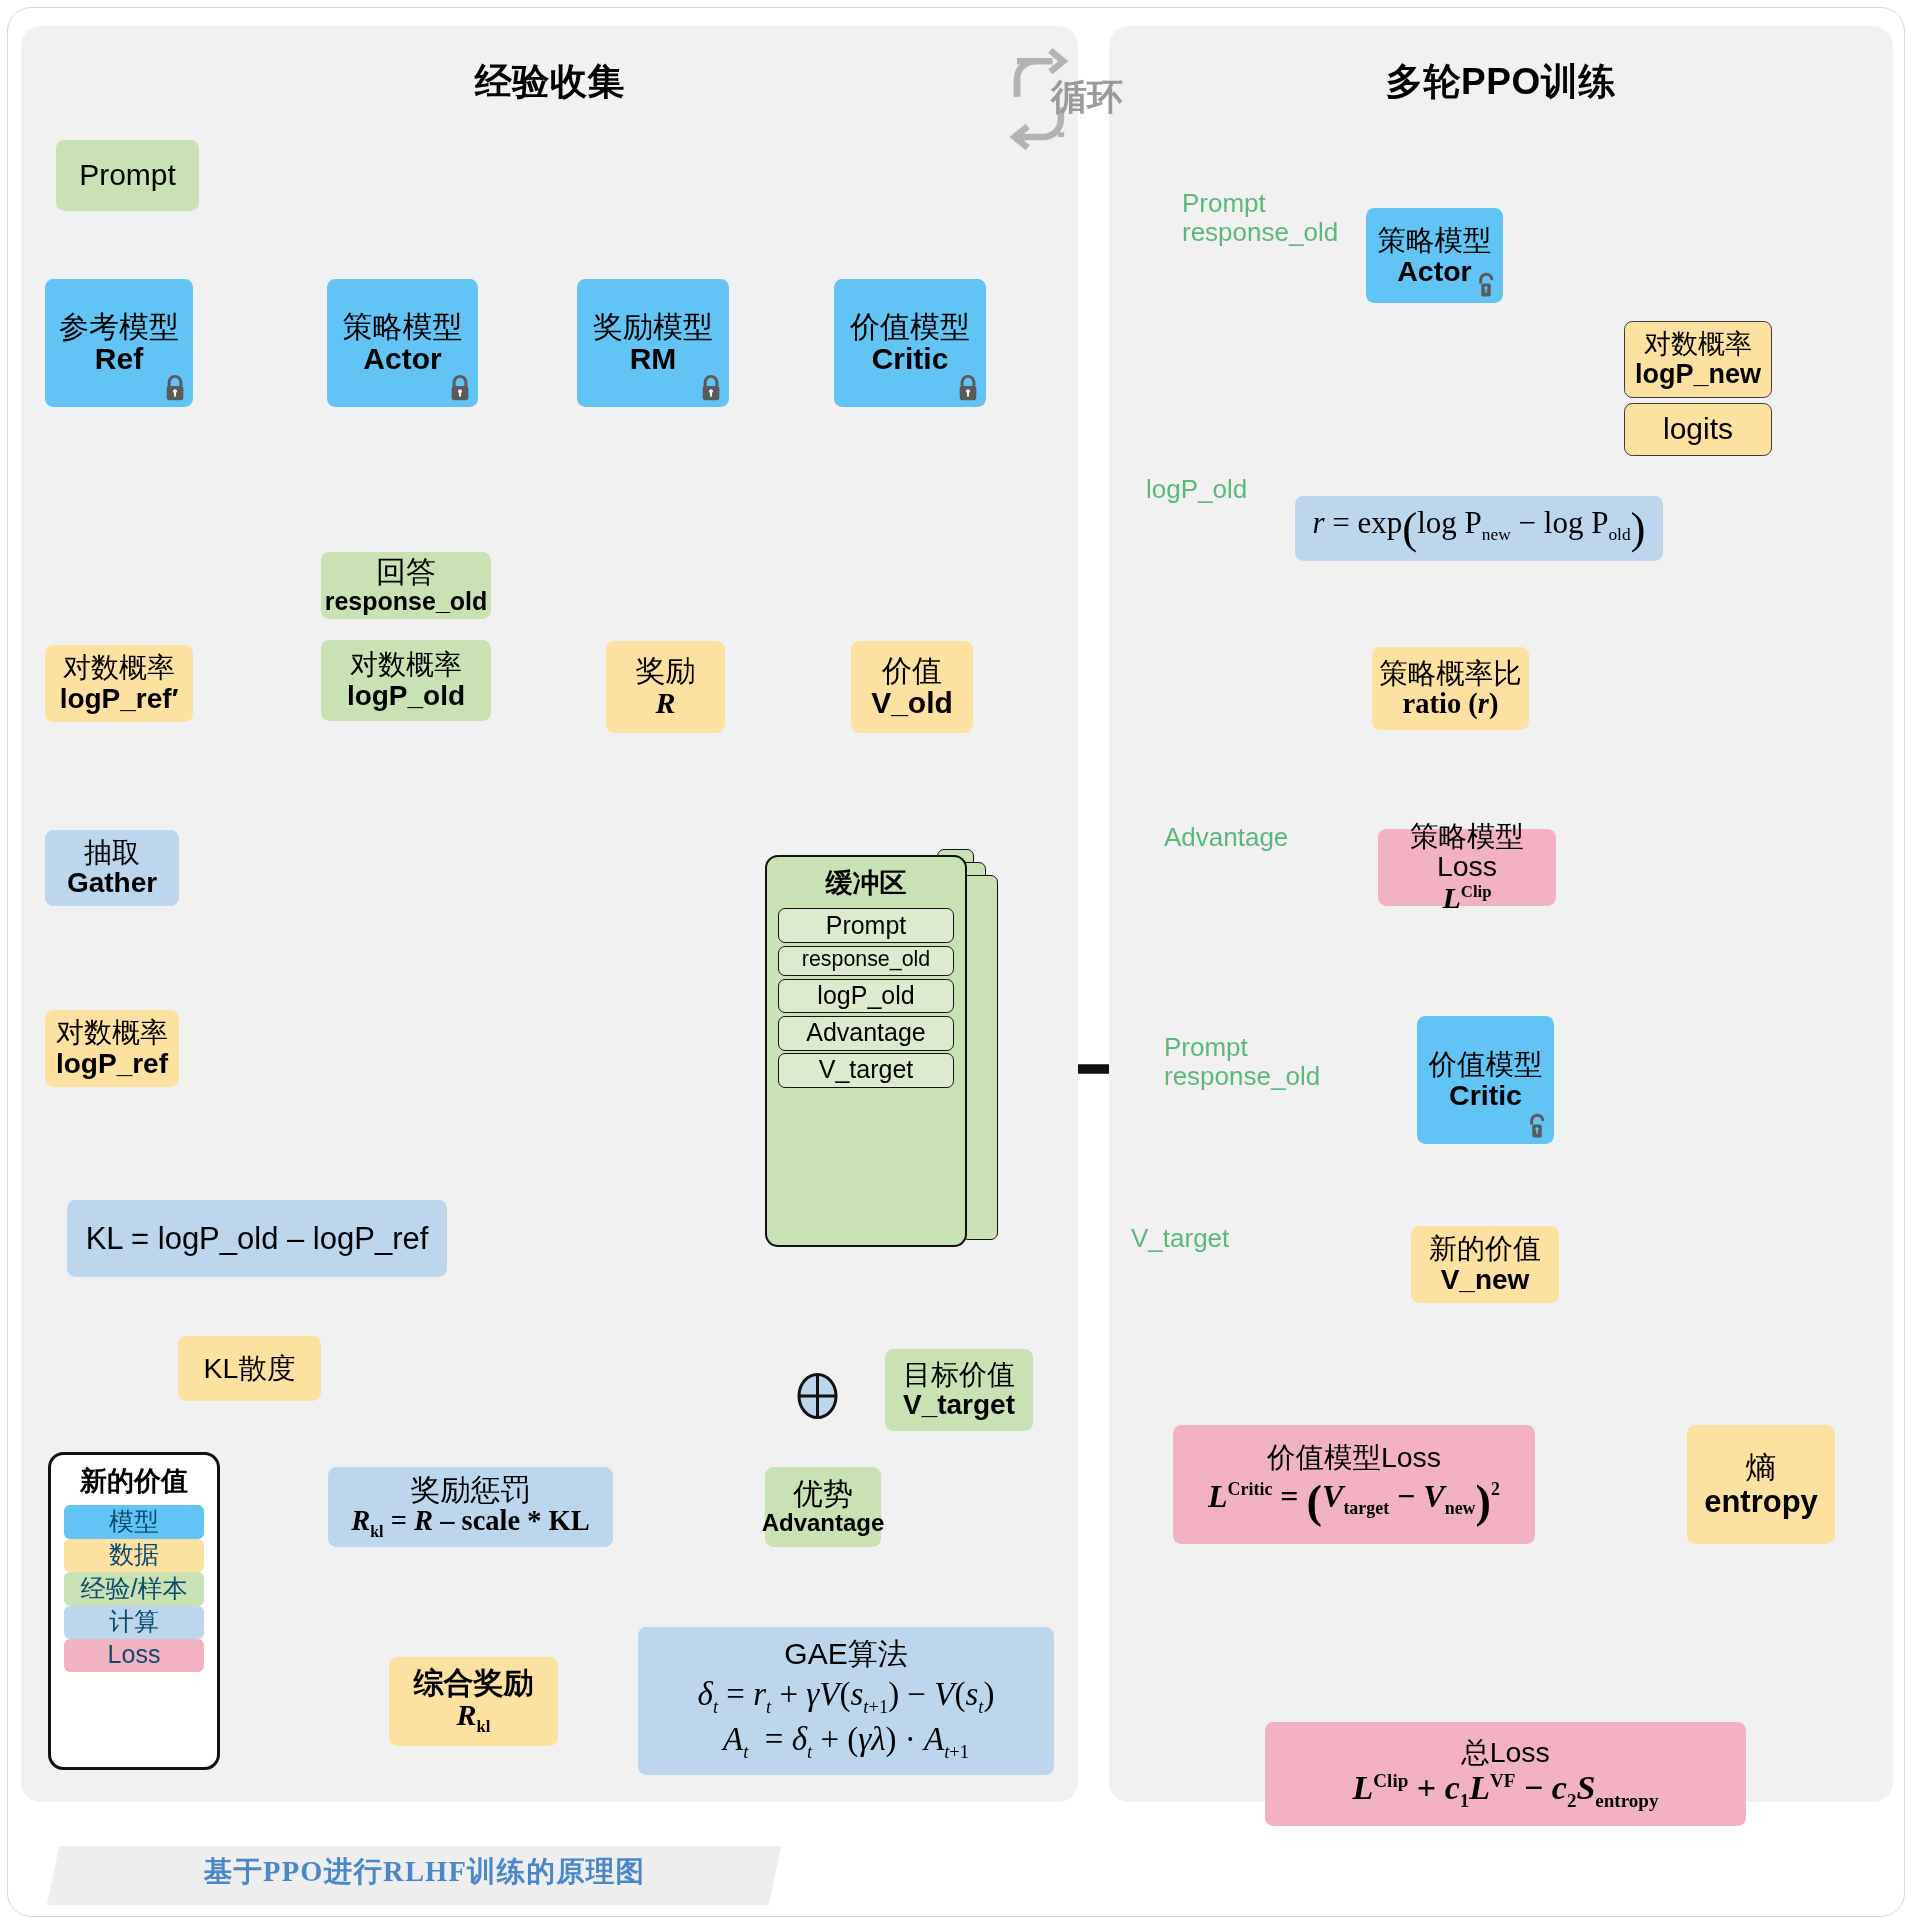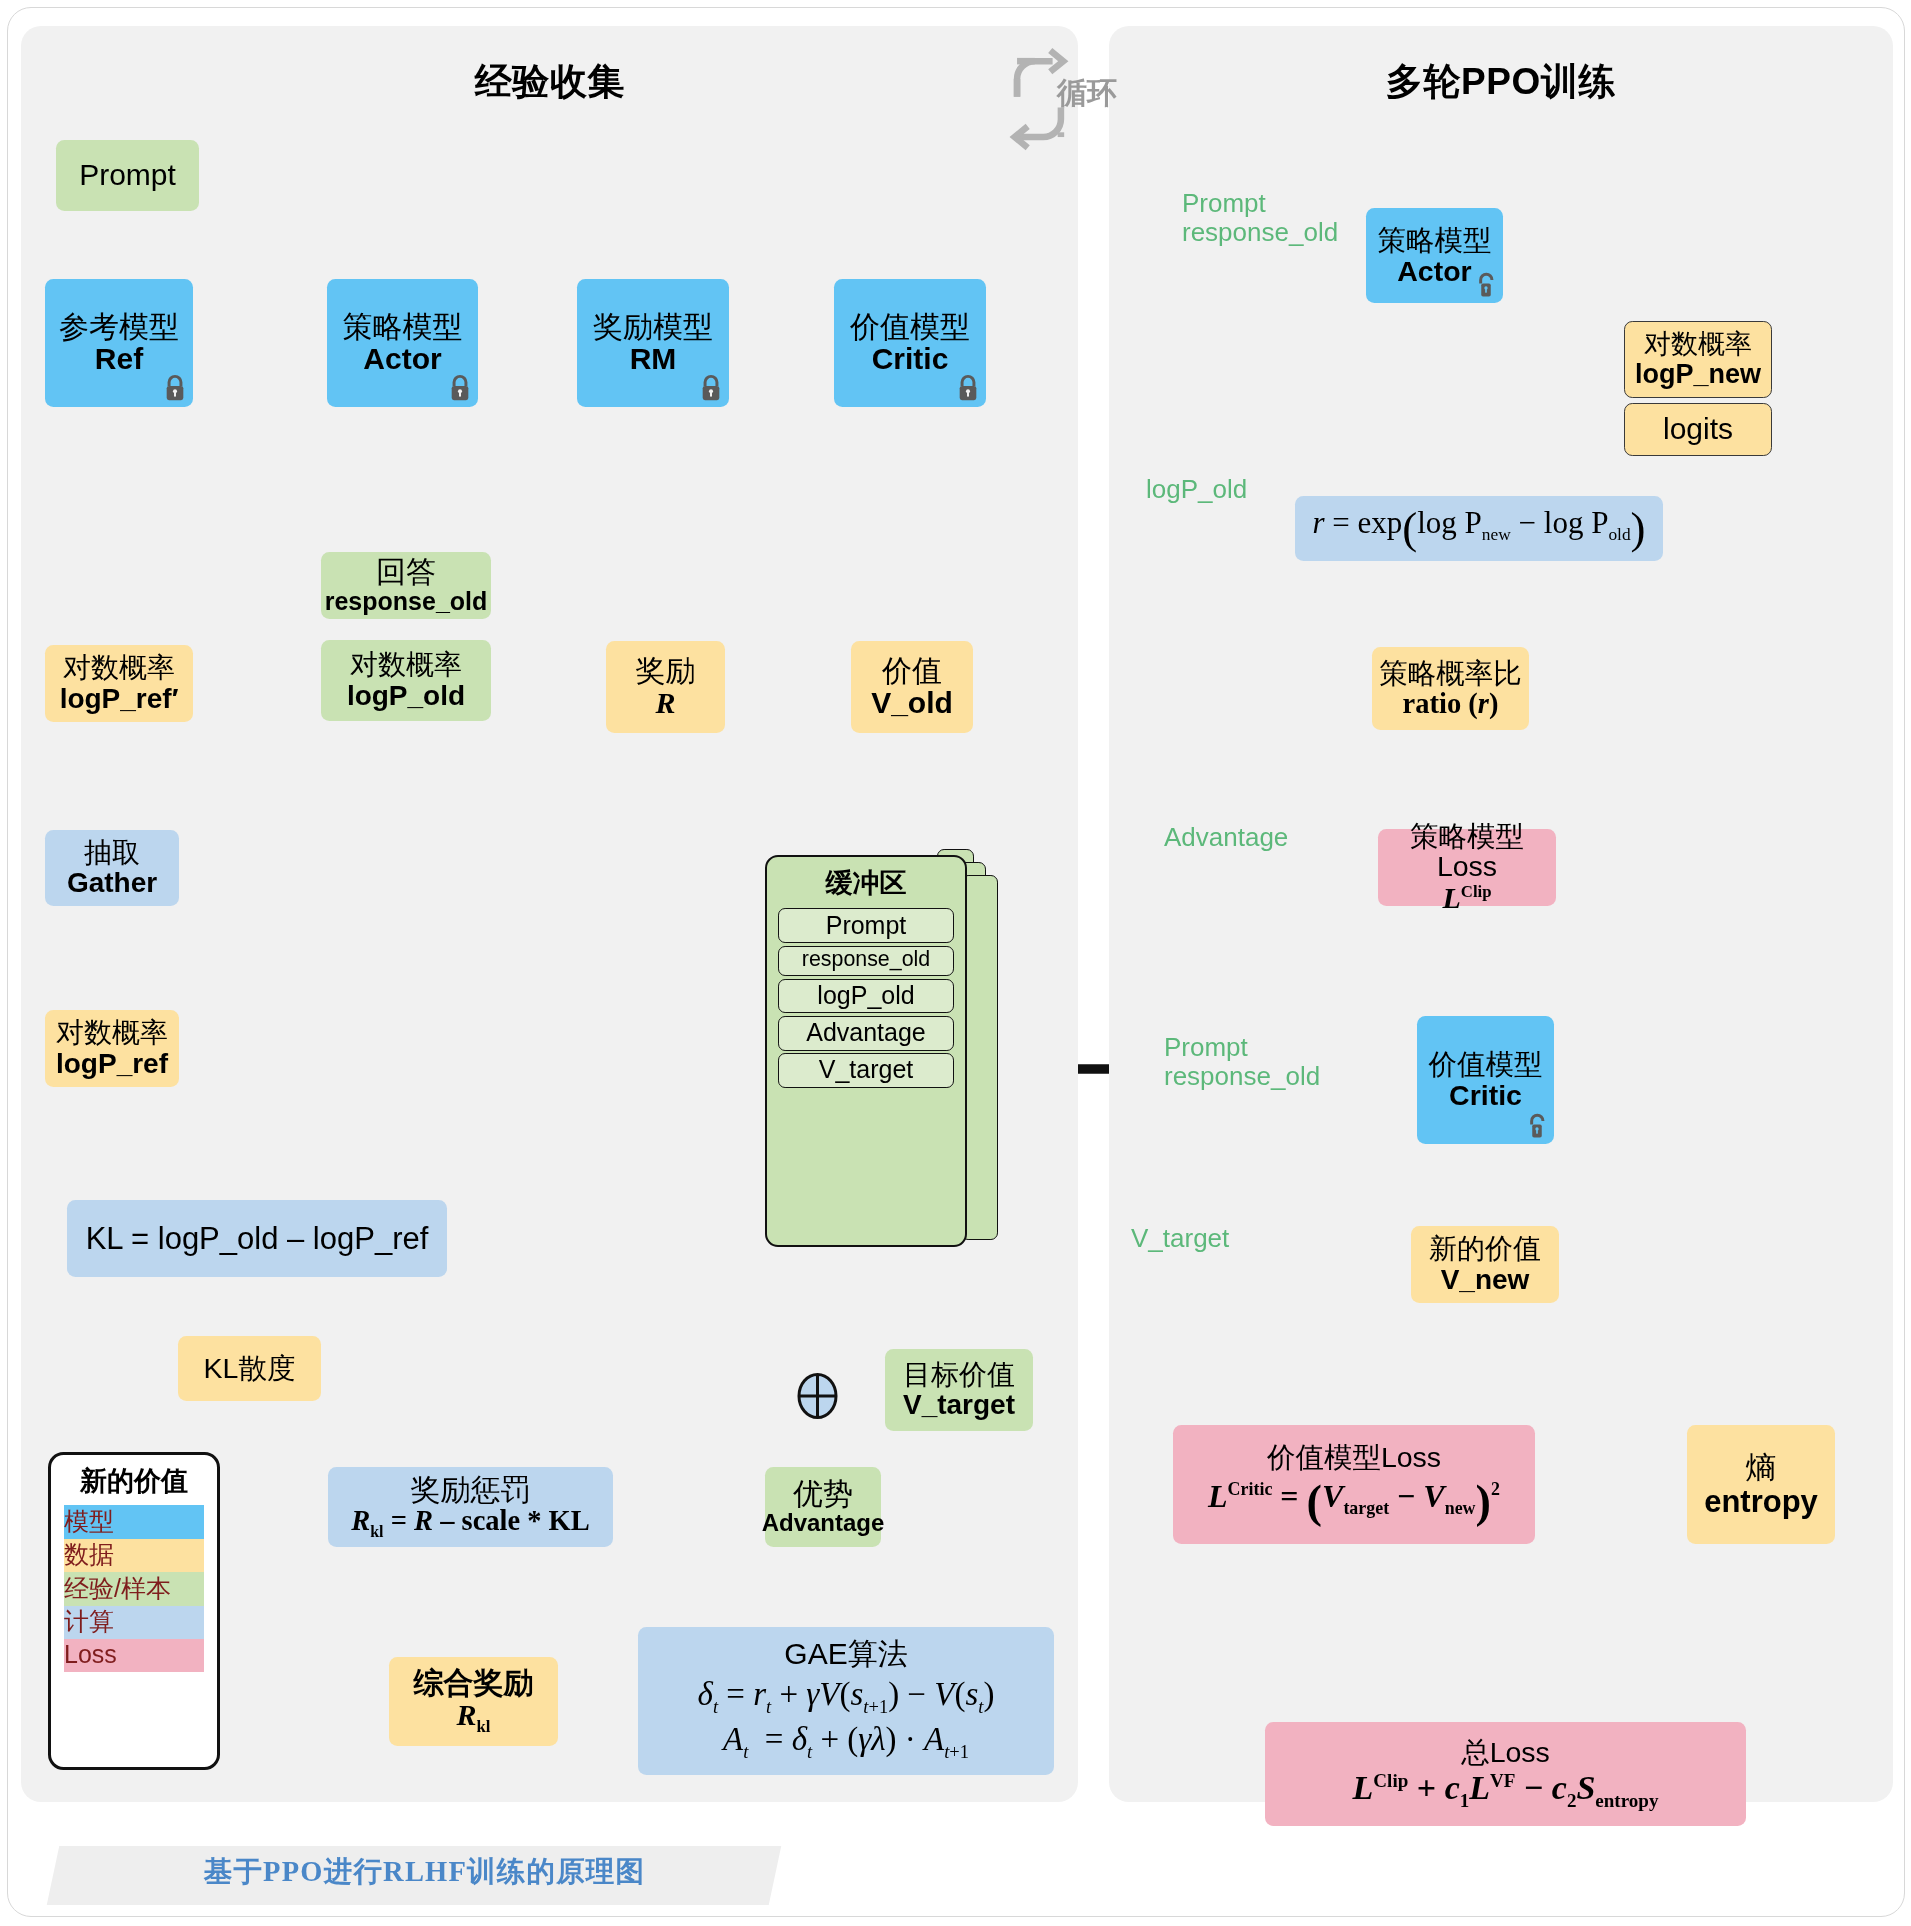--- a/index.html
+++ b/index.html
@@ -78,34 +78,34 @@
   .buf-item.small{ font-size:21.4px; }
 
   
   #legend{
     position:absolute; left:48px; top:1452px; width:172px; height:318px;
     background:#ffffff; border:3px solid #111; border-radius:15.4px;
     display:flex; flex-direction:column; align-items:center; padding:7.1px 13px 10.7px 13px;
   }
   #legend-title{ font-weight:bold; font-size:27px; margin:1.2px 0 6px 0; color:#000; }
   .leg-row{
-    width:100%; font-size:25px; color:#7f1d1d;
-    padding:2.4px 0 4.8px 0; line-height:1.05;
+    width:100%; text-align:center; font-size:25px; color:#0c4a6e;
+    padding:2.4px 0 4.8px 0; line-height:1.05;border-radius:6px;
   }
 
   
   #plus-op{
     position:absolute; left:796px; top:1372px; width:43px; height:48px;
   }
 
   
   #cycle-wrap{ position:absolute; left:1004px; top:42px; width:166px; height:113px; }
   #cycle-label{
     position:absolute; left:0; top:31px; width:166px; text-align:center;
-    font-size:30px; color:#9a9a9a; font-weight:bold;
+    font-size:36px; color:#9a9a9a; font-weight:bold;
   }
 
   
   #footer{ position:absolute; left:0; top:1840px; width:1912px; height:71px; }
   #footer-band{
     position:absolute; left:53px; top:6px; width:722px; height:59px;
     background:#eeeeee; transform:skewX(-12deg);
   }
   #footer-title{
     position:absolute; left:89px; top:13px; width:671px; text-align:center;

